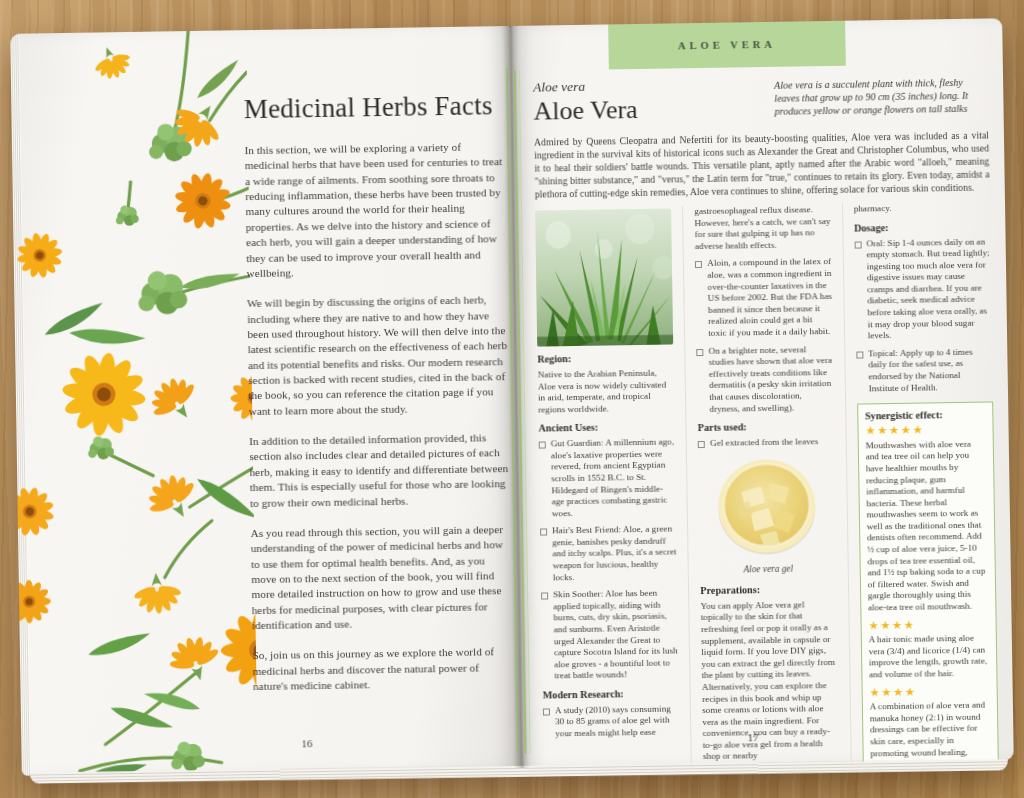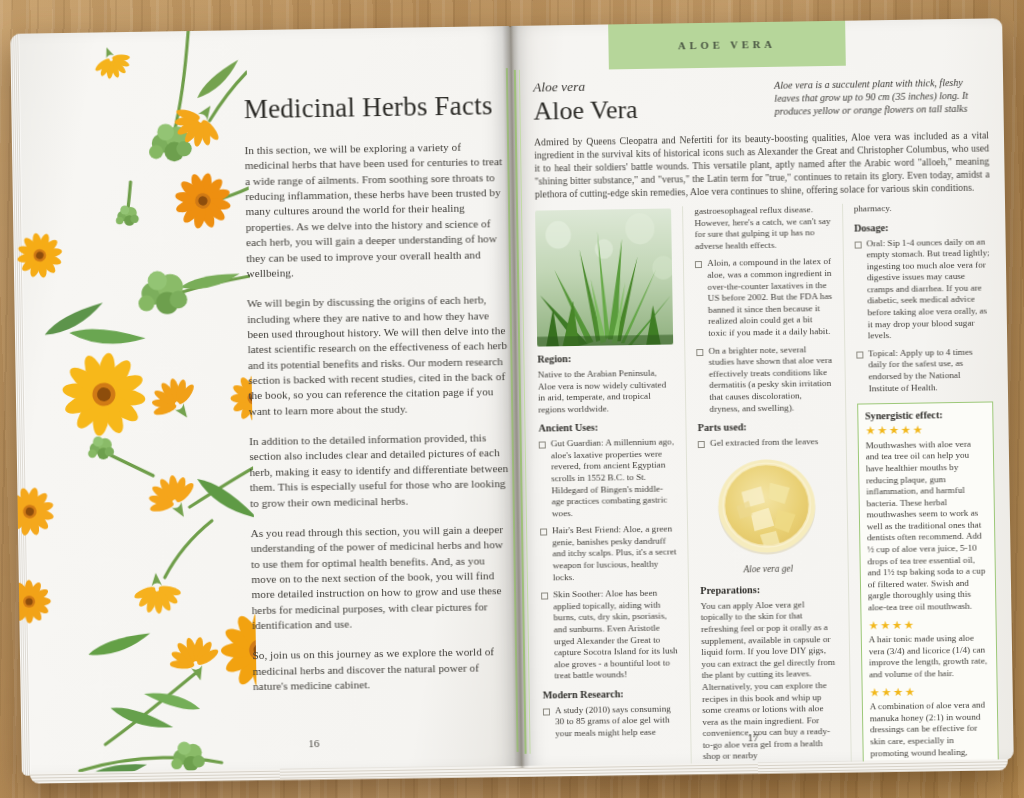--- a/index.html
+++ b/index.html
@@ -47,21 +47,21 @@
     pointer-events:none;
   }
   
   .flowers{position:absolute;left:0;top:0;width:236px;height:100%;}
   .left-text{position:absolute;left:46.5%;width:52%;top:64px;color:#403e39;}
   .left-text h1{
     font-size:27px;font-weight:400;color:#2c2b27;margin:0 0 18px;letter-spacing:.2px;
   }
   .left-text p{font-size:11.3px;line-height:1.36;margin:0 0 15px;}
   .pagenum{position:absolute;font-size:11px;color:#4b4943;}
-  .pagenum-left{left:56%;bottom:22px;margin-left:7px;}
+  .pagenum-left{left:56%;bottom:22px;}
   .pagenum-right{left:46%;bottom:21px;}
   
   .edge-rule-l{position:absolute;right:3px;top:42px;bottom:16px;width:2px;background:#a9cf85;opacity:.9;}
   .edge-rule-r1{position:absolute;left:3px;top:44px;bottom:14px;width:2px;background:#a9cf85;}
   .edge-rule-r2{position:absolute;left:8px;top:44px;bottom:14px;width:1.5px;background:#c2dba6;}
   .tab{
     position:absolute;top:0;left:20%;width:48%;height:45px;background:#b6d69a;
     display:flex;align-items:center;justify-content:center;z-index:3;
     font-size:10.5px;font-weight:700;letter-spacing:4px;color:#45503f;
   }

